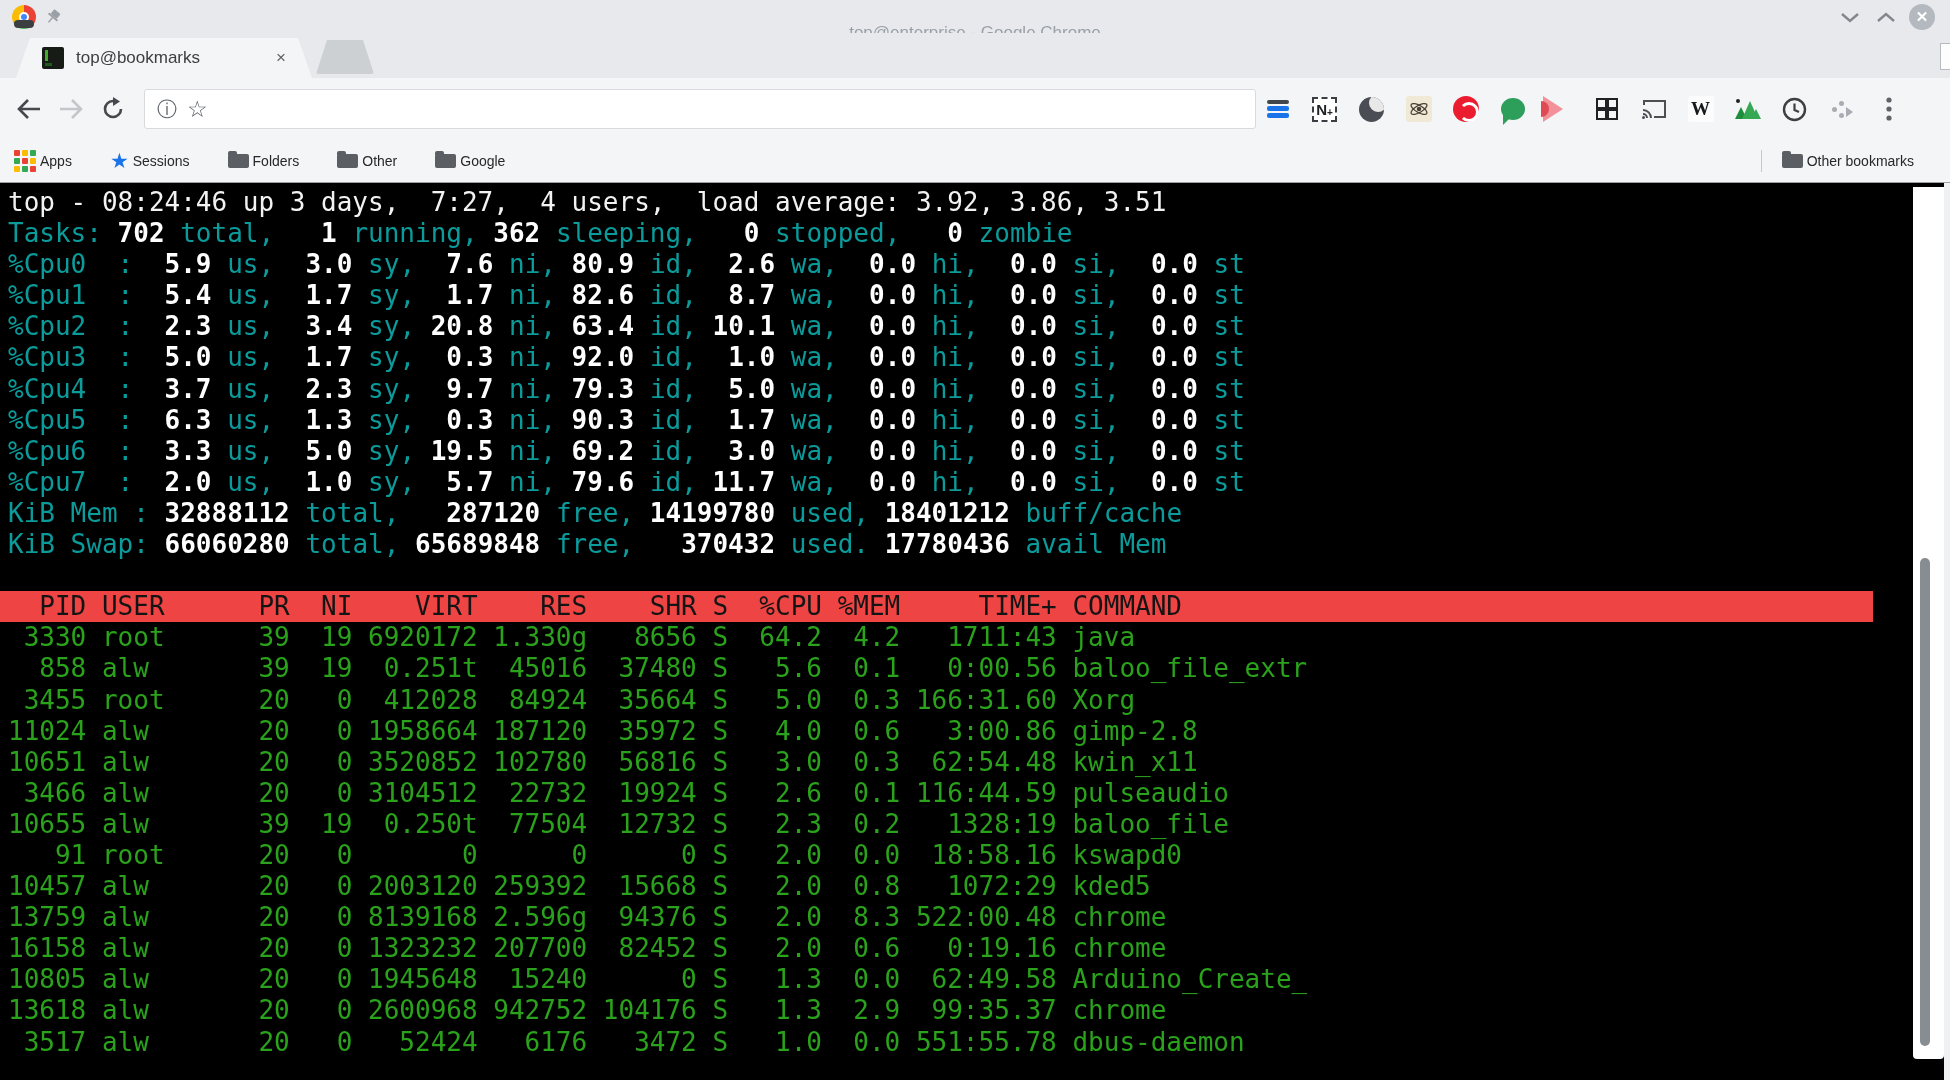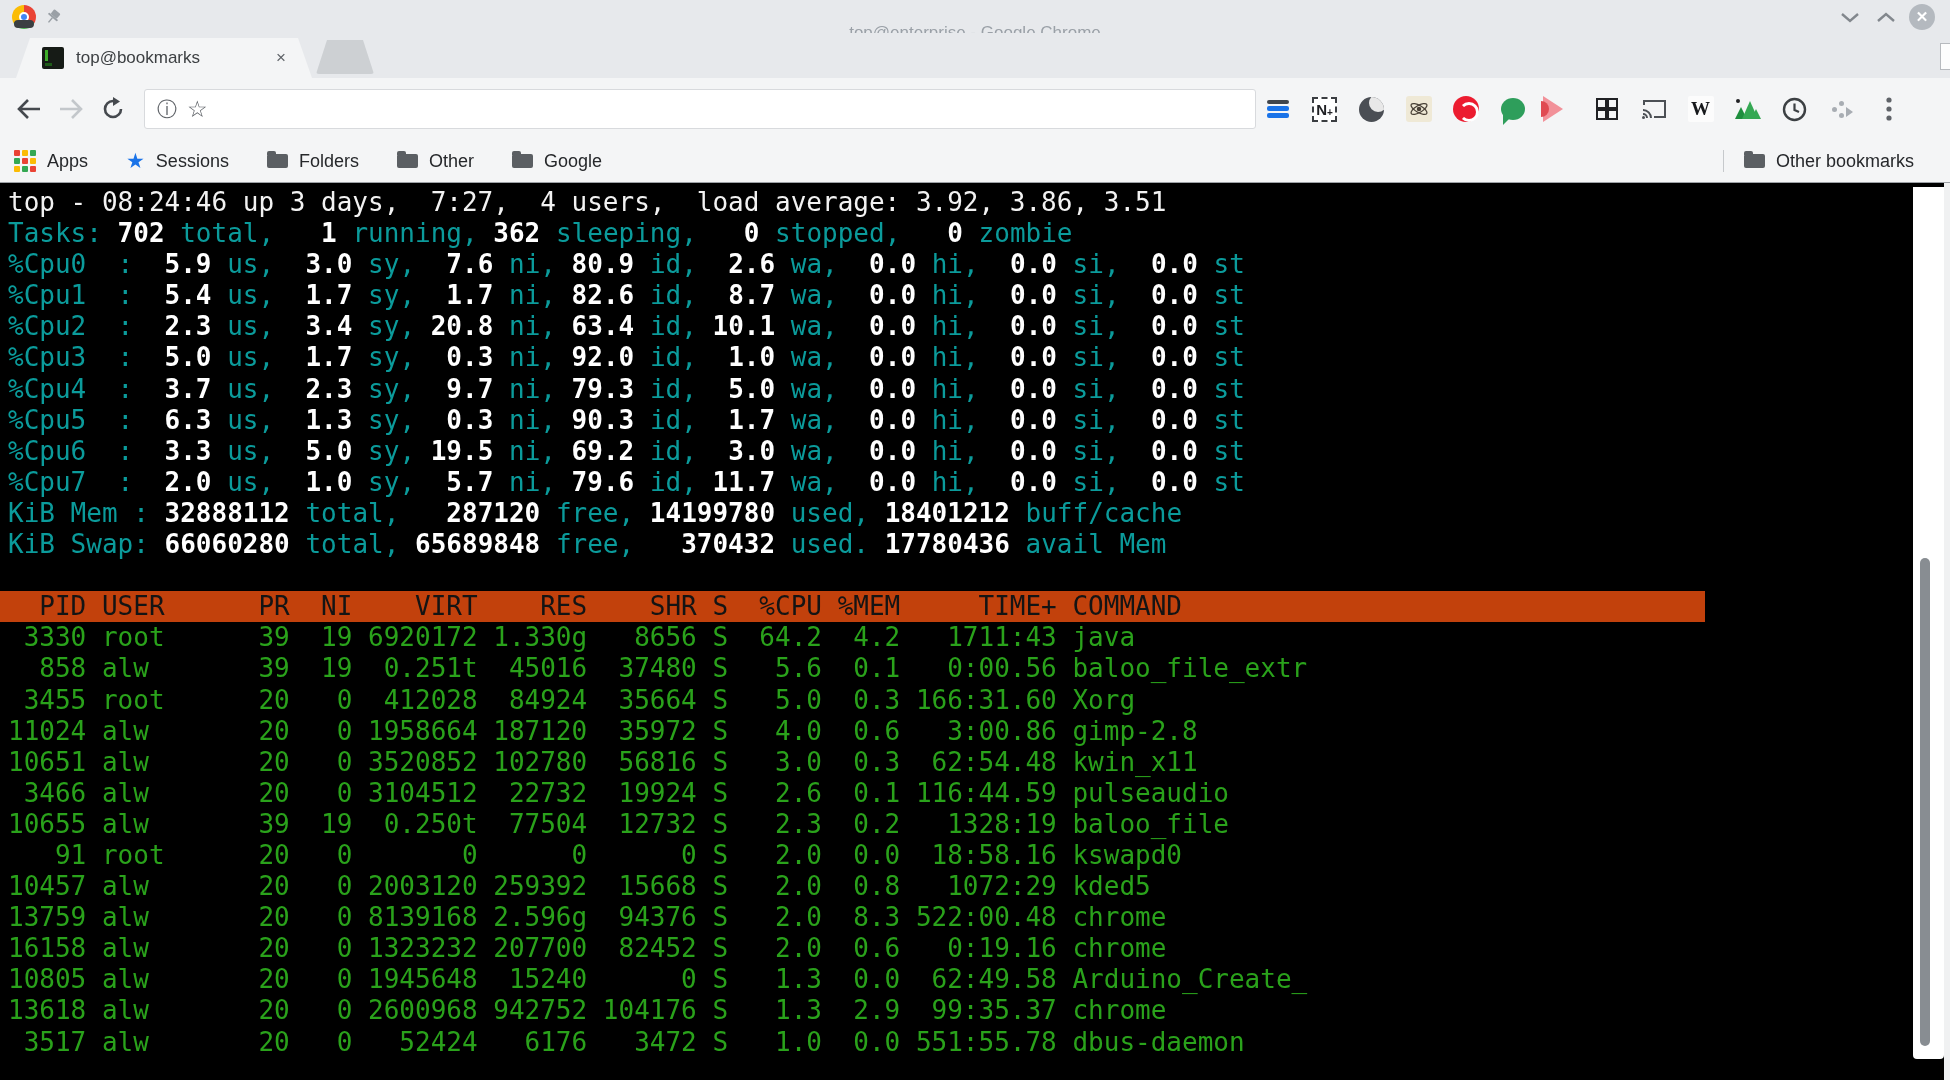--- a/index.html
+++ b/index.html
@@ -82,40 +82,40 @@
   .peaks .p2 { left:7px; border-width:0 8px 18px 8px; border-color:transparent transparent #34a853 transparent; }
   .peaks .p3 { left:16px; border-width:0 5px 10px 5px; border-color:transparent transparent #34a853 transparent; }
   .peaks .dot { position:absolute; left:1px; top:0; width:4px; height:4px; border-radius:50%; background:#202124; border:none; }
   .dots3 { position:relative; width:24px; height:24px; }
   .dots3 i { position:absolute; width:5px; height:5px; border-radius:50%; background:#a8adb3; }
 
   
   .bookmarks { position:absolute; left:0; top:140px; width:1950px; height:43px; background:#f4f5f6;
     border-bottom:1px solid #9da1a6; display:flex; align-items:center; padding:0 14px; }
   .bm-item { display:flex; align-items:center; margin-right:38px; }
-  .bm-label { font-size:18px; color:#26282b; margin-left:11px; white-space:nowrap; }
+  .bm-label { font-size:14px; color:#26282b; margin-left:4px; white-space:nowrap; }
   .appsgrid { display:grid; grid-template-columns:repeat(3,6px); grid-template-rows:repeat(3,6px); gap:2px; }
   .appsgrid i { border-radius:1px; }
   .bmstar { color:#1a73e8; font-size:21px; }
   .folder { position:relative; width:21px; height:14px; background:#5b5f63; border-radius:2px; }
   .folder::before { content:""; position:absolute; left:0; top:-3px; width:9px; height:4px;
     background:#5b5f63; border-radius:2px 2px 0 0; }
   .bm-spacer { flex:1; }
   .bm-sep { width:1px; height:22px; background:#c6c9cc; margin-right:20px; }
 
   
   .terminal { position:absolute; left:0; top:183px; width:1950px; height:897px; background:#000; }
   .termtext { position:absolute; left:0; top:4px; font-family:"DejaVu Sans Mono", monospace;
     font-size:26px; white-space:pre; }
   .tline { height:31.1px; line-height:31.1px; padding-left:8px; }
   .w { color:#ffffff; font-weight:bold; }
   .t { color:#0b9b9b; }
   .p { color:#f2f2f2; }
   .g { color:#2aa21b; }
-  .hdr { background:#c2410c; color:#141414; width:1705px; }
+  .hdr { background:#ef4444; color:#141414; width:1873px; }
   .right-strip { position:absolute; right:0; top:0; width:6px; height:100%; background:#f0f1f2; }
   .scroll-track { position:absolute; right:6px; top:4px; width:31px; height:872px; background:#ffffff;
     border-radius:0 0 4px 4px; }
   .scroll-thumb { position:absolute; left:7px; top:371px; width:10px; height:488px; background:#888d92;
     border-radius:5px; }
 
   svg { display:block; }
 </style>
 </head>
 <body>

